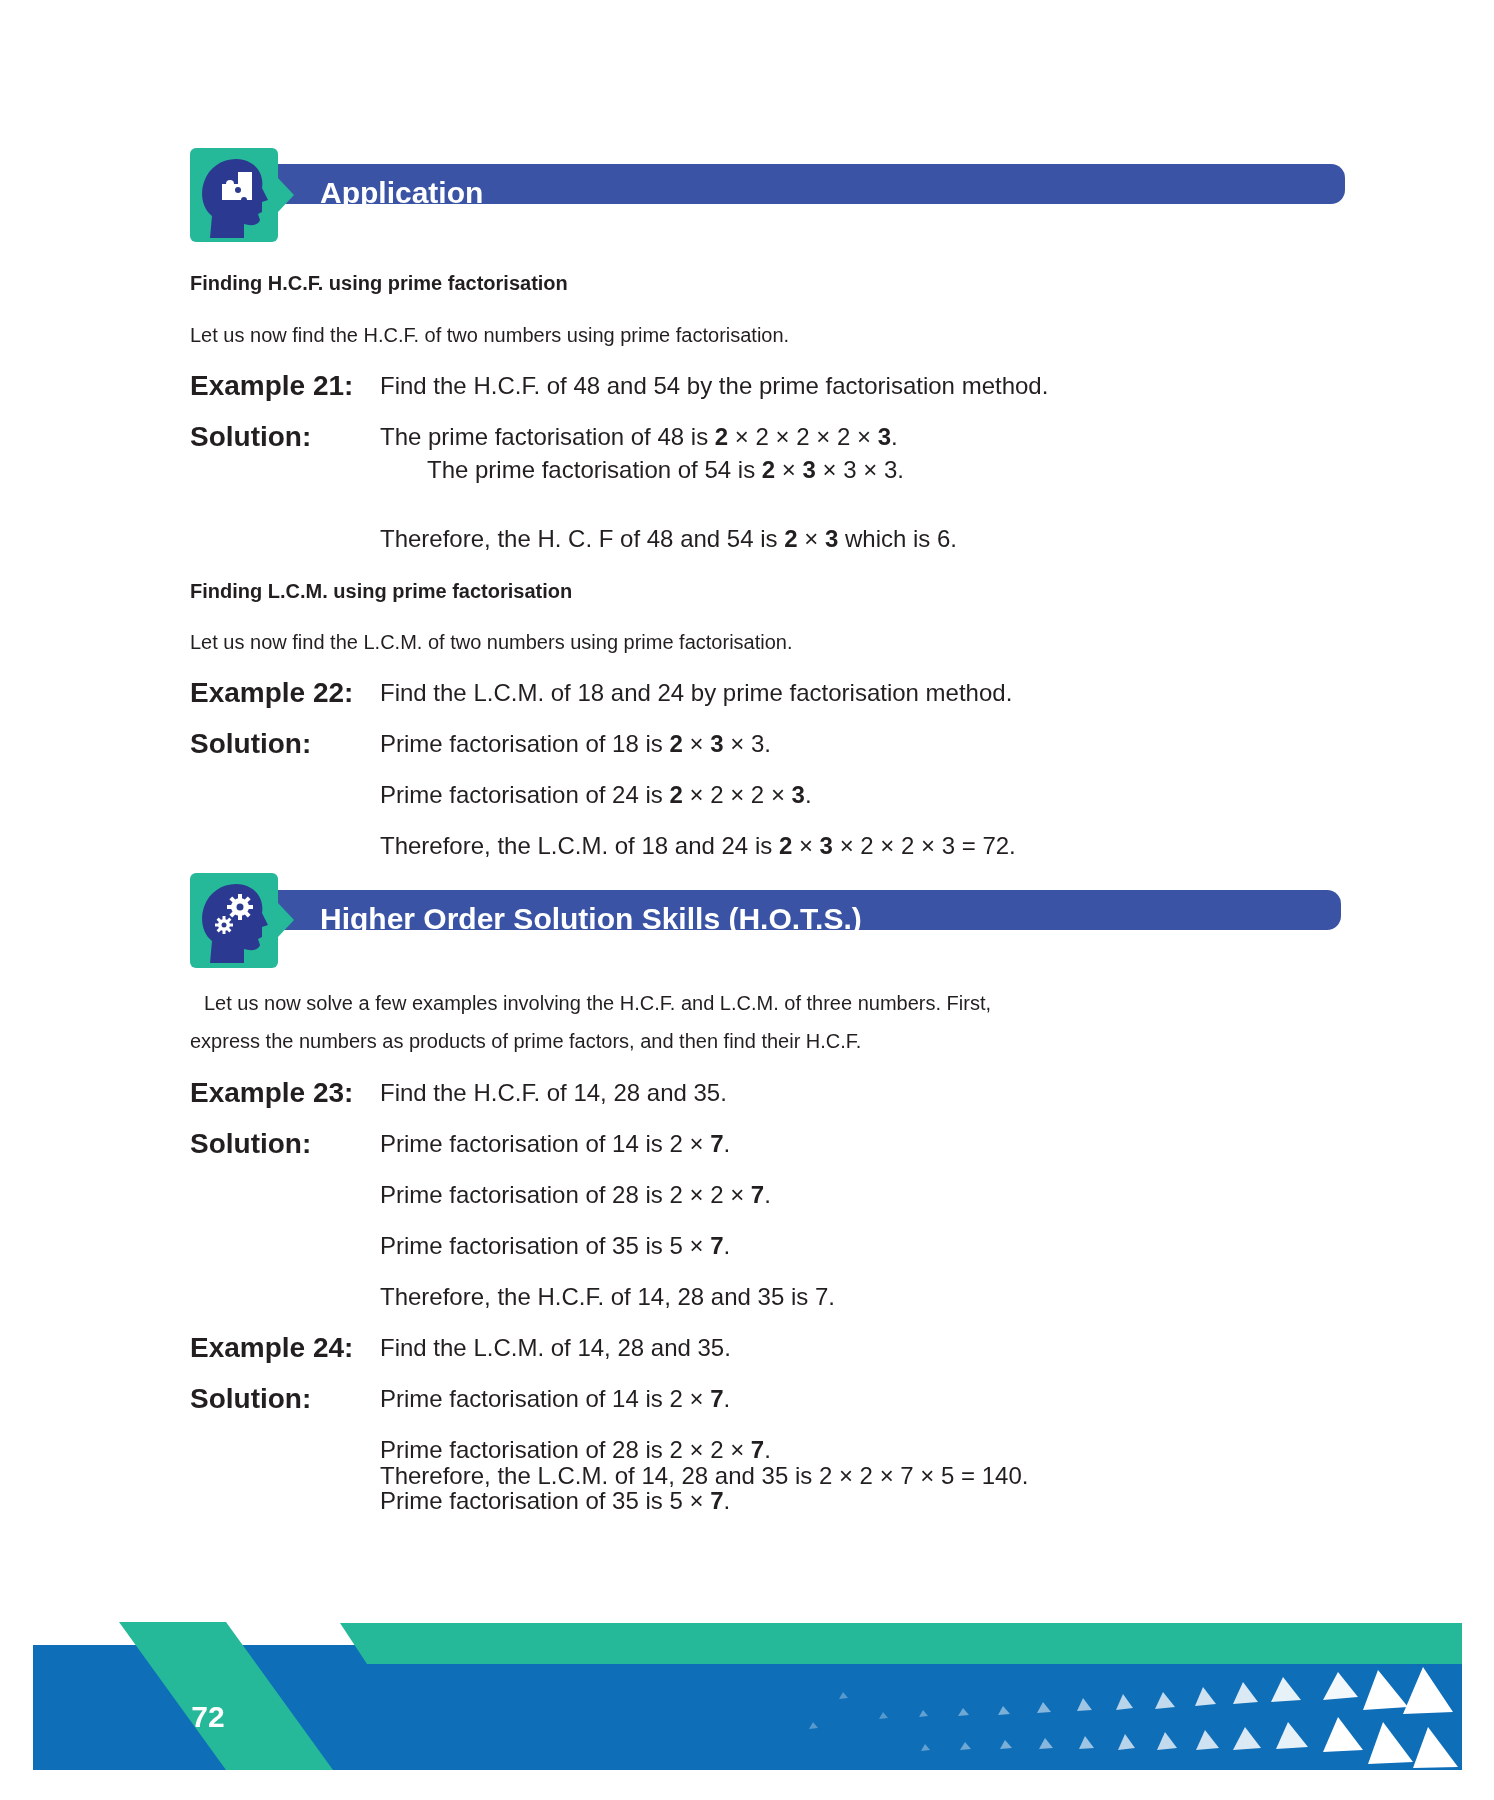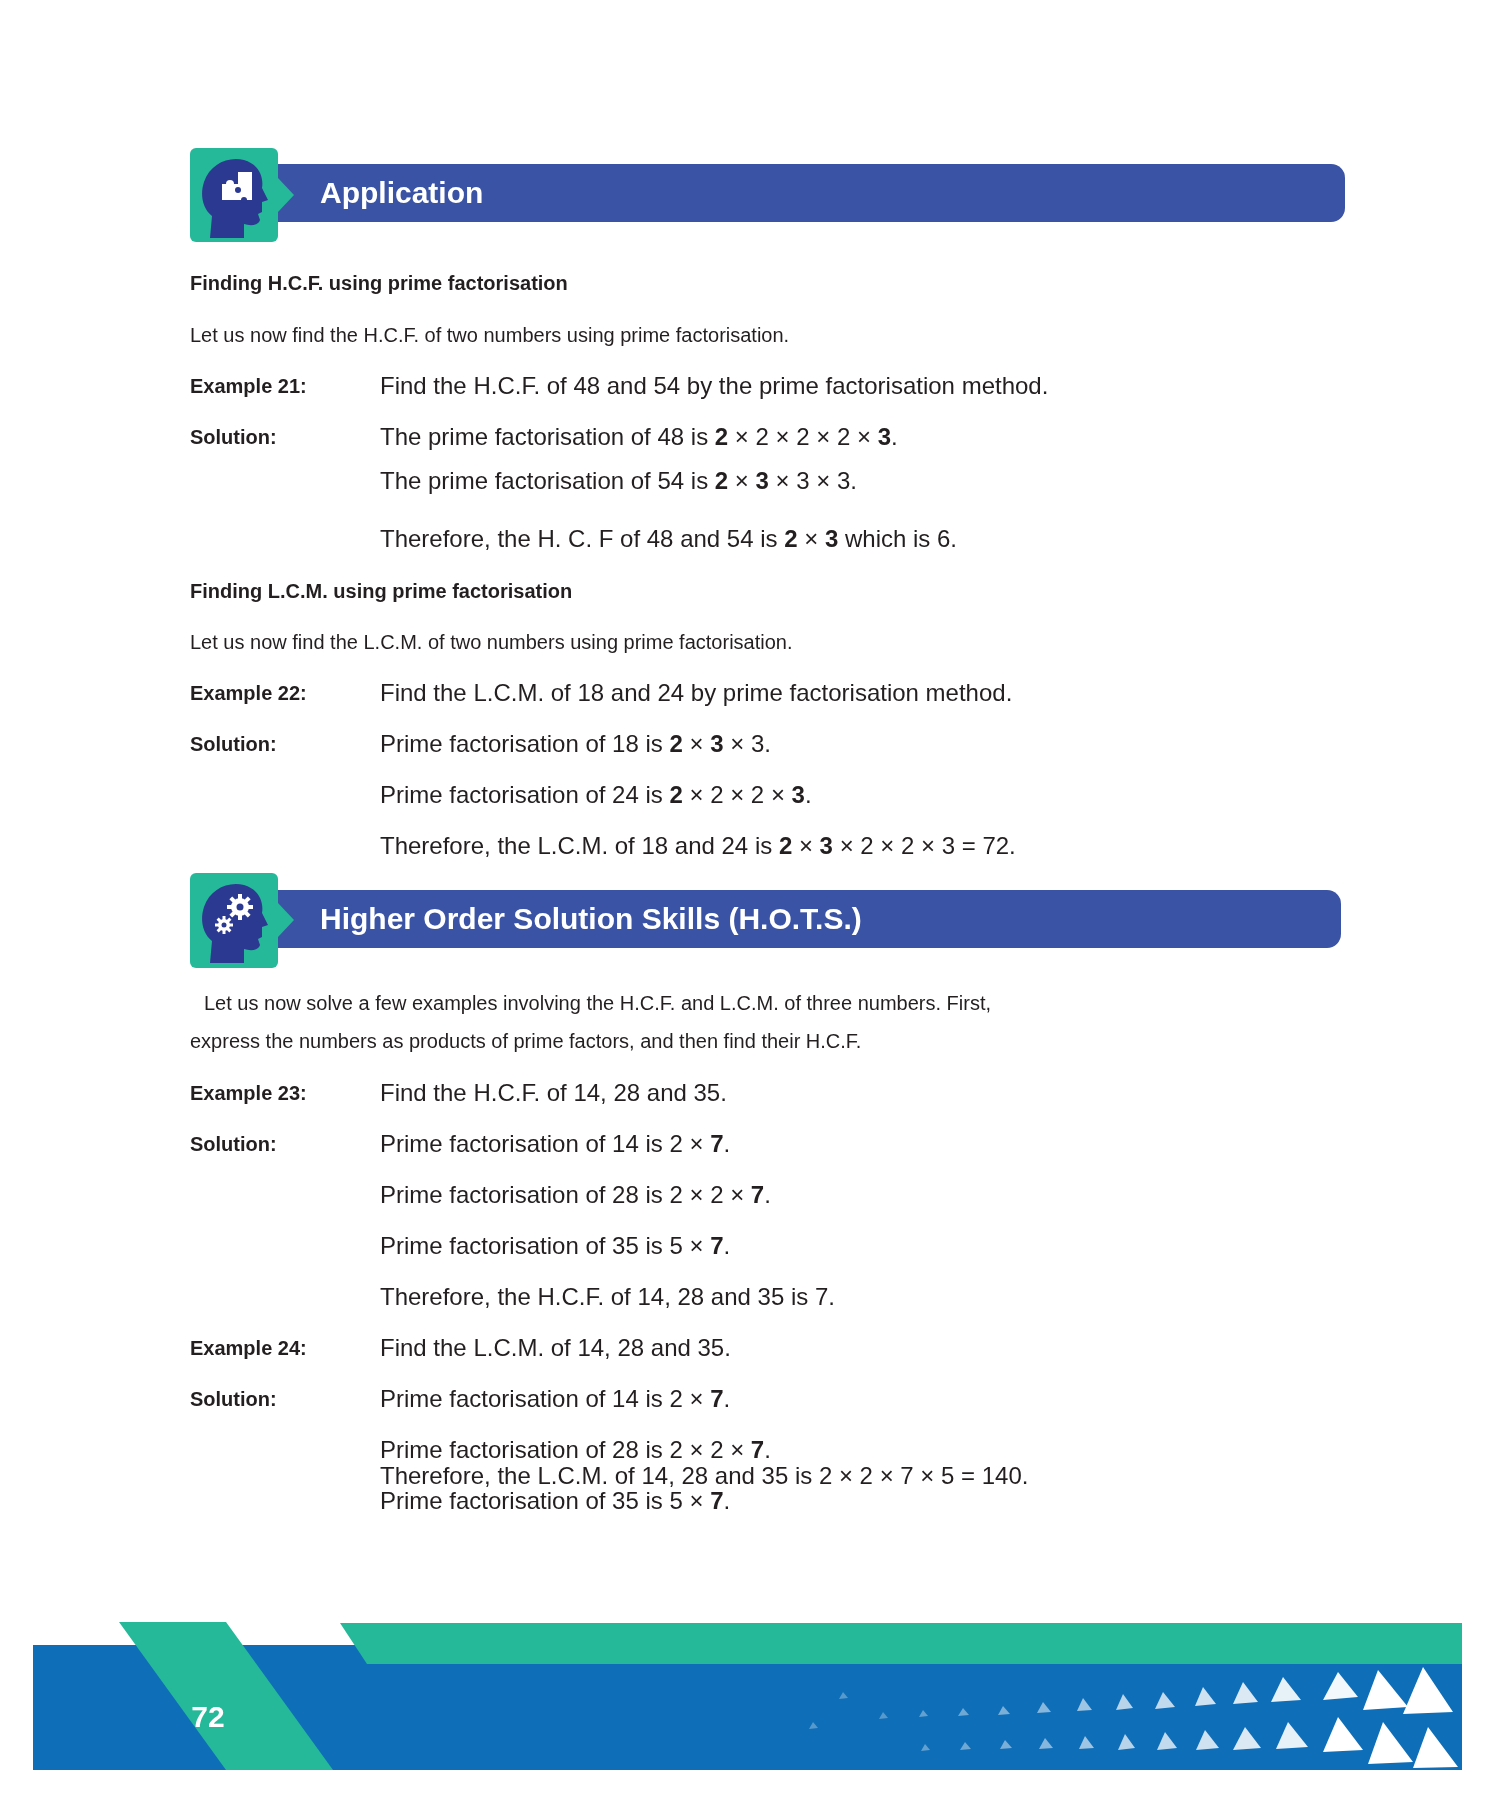--- a/index.html
+++ b/index.html
@@ -1,30 +1,30 @@
 <!DOCTYPE html>
 <html><head>
 <meta charset="utf-8">
 <style>
   html, body { margin:0; padding:0; background:#ffffff; }
   body { width:1494px; height:1800px; position:relative; overflow:hidden;
          font-family:"Liberation Sans", sans-serif; color:#231f20; }
-  .banner { position:absolute; left:270px; height:58px; background:#3a53a4;
+  .banner { position:absolute; left:270px; height:40px; background:#3a53a4;
             border-radius:0 14px 14px 0; }
   .banner-title { position:absolute; left:50px; top:0; line-height:58px;
                   color:#fff; font-weight:bold; font-size:30px; white-space:nowrap; }
   .icon-box { position:absolute; left:190px; width:88px; height:94px;
               background:#25b99a; border-radius:6px; }
   .icon-arrow { position:absolute; right:-16px; top:30px; width:0; height:0;
                 border-top:17px solid transparent; border-bottom:17px solid transparent;
                 border-left:16px solid #25b99a; }
   .icon-box svg { position:absolute; left:8px; top:6px; }
   .line { position:absolute; left:190px; font-size:20px; line-height:30px; white-space:nowrap; }
   .heading { font-weight:bold; }
-  .label { position:absolute; left:190px; font-size:20px; line-height:30px; font-weight:bold; white-space:nowrap;text-align:center; }
+  .label { position:absolute; left:190px; font-size:28px; line-height:30px; font-weight:bold; white-space:nowrap;text-align:center; }
   .ans { position:absolute; left:380px; font-size:24px; line-height:30px; white-space:nowrap; }
   .ans b { font-weight:bold; }
   .footer { position:absolute; left:33px; top:1622px; width:1429px; height:148px; }
 </style>
 </head>
 <body>
 
 <div>
   <div class="banner" style="top:164px; width:1075px;">
     <span class="banner-title">Application</span>
@@ -41,21 +41,21 @@
     </svg>
   </div>
 </div>
 
 <div class="line heading" style="top:268px;">Finding H.C.F. using prime factorisation</div>
 <div class="line" style="top:320px;">Let us now find the H.C.F. of two numbers using prime factorisation.</div>
 <div class="label" style="top:371px;">Example 21:</div>
 <div class="ans" style="top:371px;">Find the H.C.F. of 48 and 54 by the prime factorisation method.</div>
 <div class="label" style="top:422px;">Solution:</div>
 <div class="ans rich" style="top:422px;">The prime factorisation of 48 is <b>2</b> × 2 × 2 × 2 × <b>3</b>.</div>
-<div class="ans rich" style="top:466px;">The prime factorisation of 54 is <b>2</b> × <b>3</b> × 3 × 3.</div>
+<div class="ans rich" style="top:455px;margin-left:47px;">The prime factorisation of 54 is <b>2</b> × <b>3</b> × 3 × 3.</div>
 <div class="ans rich" style="top:524px;">Therefore, the H. C. F of 48 and 54 is <b>2</b> × <b>3</b> which is 6.</div>
 
 <div class="line heading" style="top:576px;">Finding L.C.M. using prime factorisation</div>
 <div class="line" style="top:627px;">Let us now find the L.C.M. of two numbers using prime factorisation.</div>
 <div class="label" style="top:678px;">Example 22:</div>
 <div class="ans" style="top:678px;">Find the L.C.M. of 18 and 24 by prime factorisation method.</div>
 <div class="label" style="top:729px;">Solution:</div>
 <div class="ans rich" style="top:729px;">Prime factorisation of 18 is <b>2</b> × <b>3</b> × 3.</div>
 <div class="ans rich" style="top:780px;">Prime factorisation of 24 is <b>2</b> × 2 × 2 × <b>3</b>.</div>
 <div class="ans rich" style="top:831px;">Therefore, the L.C.M. of 18 and 24 is <b>2</b> × <b>3</b> × 2 × 2 × 3 = 72.</div>

